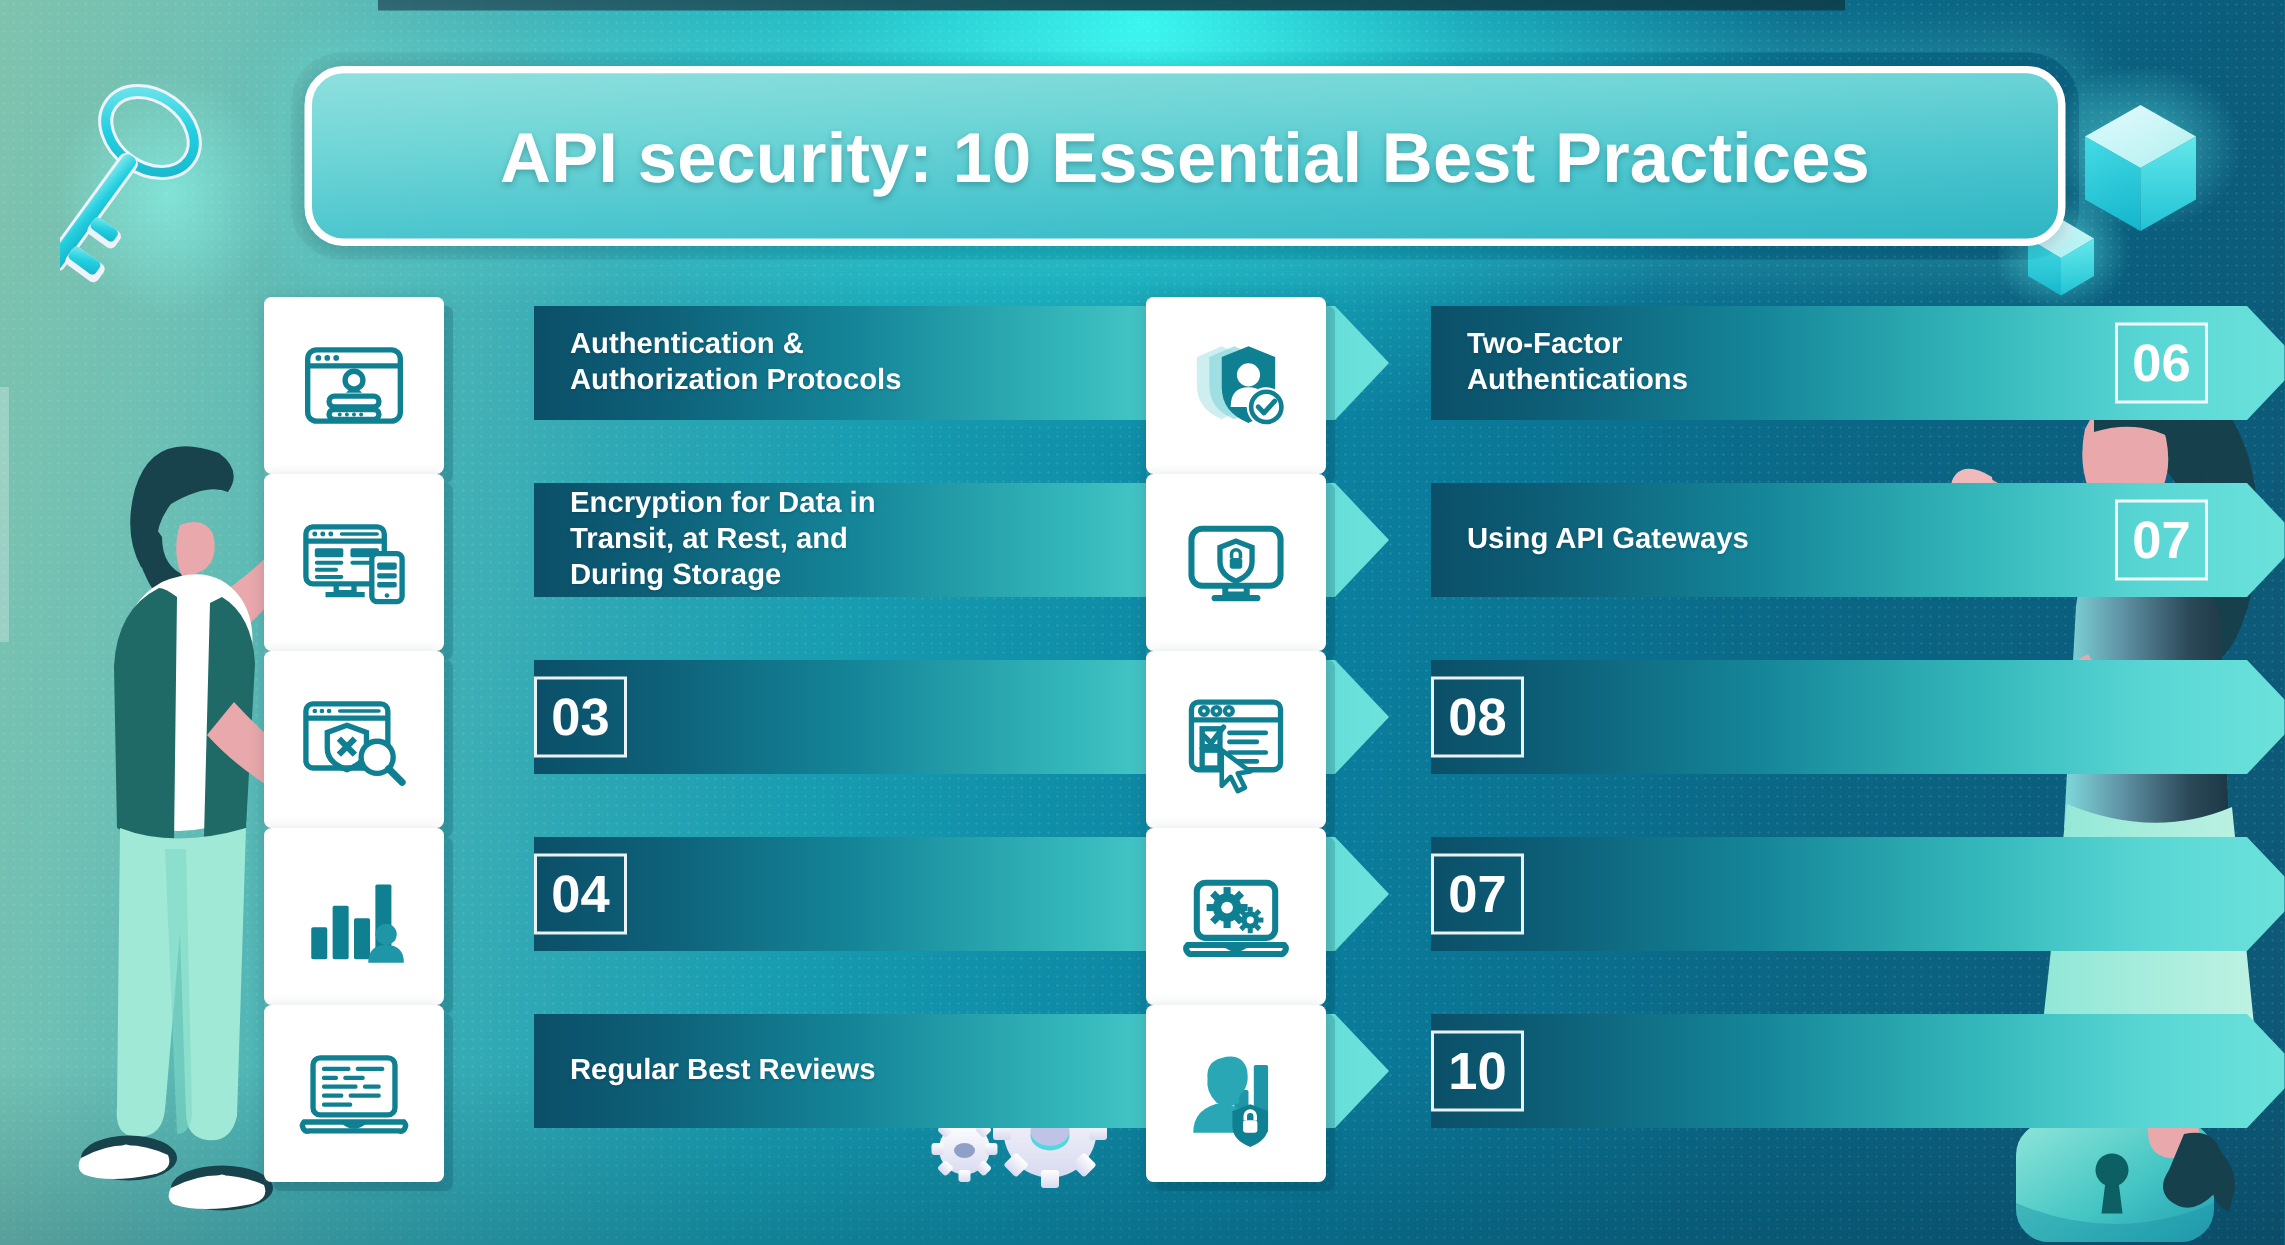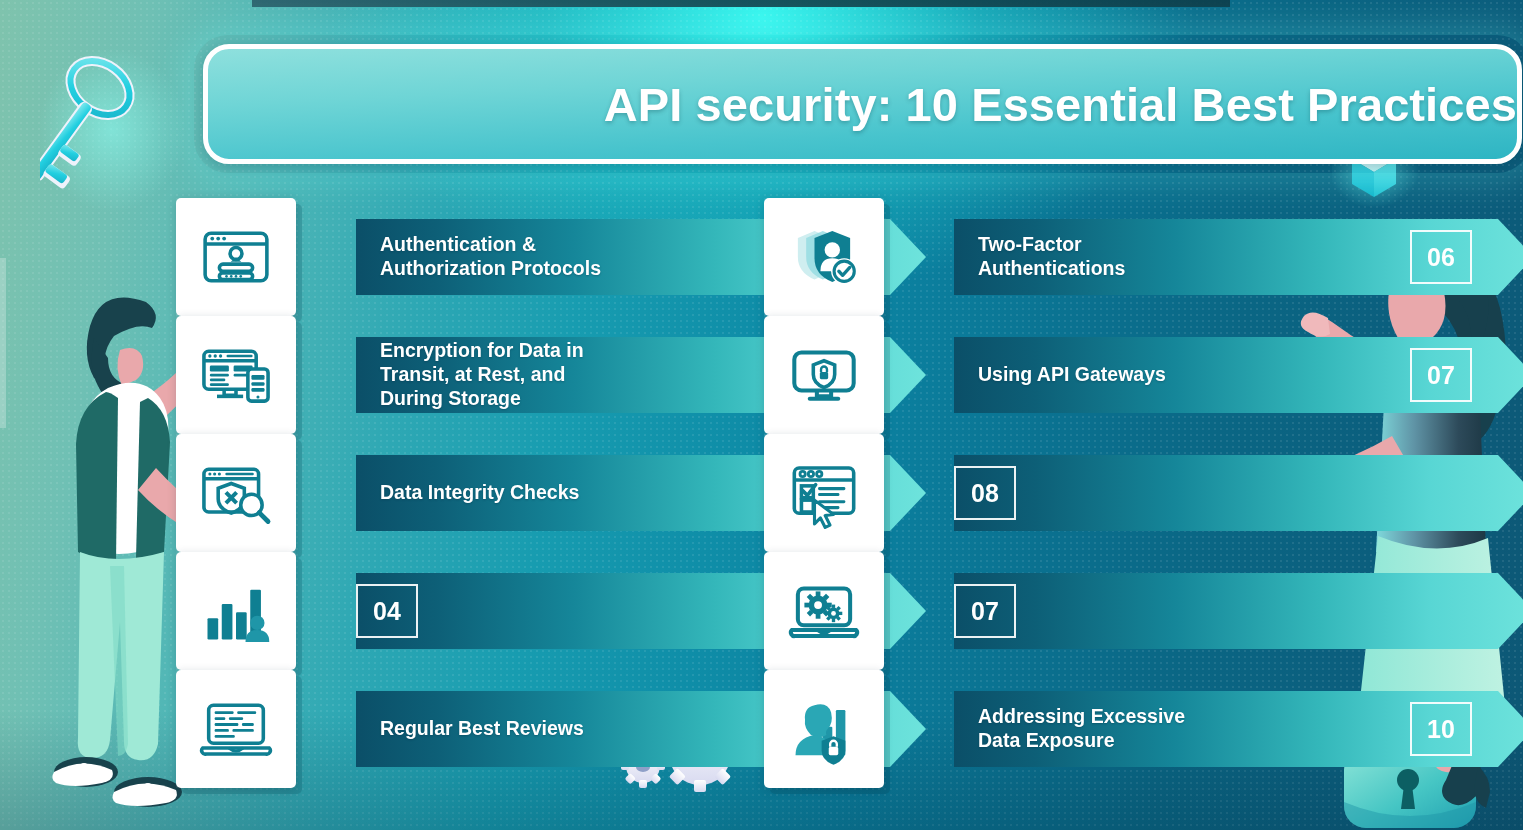--- a/index.html
+++ b/index.html
@@ -43,25 +43,25 @@
     position:absolute; left:0; top:258px; width:6px; height:170px;
     background:rgba(255,255,255,.26);
   }
   .bg-bottomglow{
     position:absolute; left:0; bottom:0; width:100%; height:120px;
     background:linear-gradient(0deg, rgba(0,40,60,.22), rgba(0,0,0,0));
   }
 
   
   #title-wrap{
-    position:absolute; left:203px; top:44px; width:1319px; height:120px;
+    position:absolute; left:203px; top:44px; width:1174px; height:120px;
     border:5px solid #ffffff; border-radius:26px;
     background:linear-gradient(177deg,#8ee0dd 0%,#6fd5d6 32%,#48c4cd 68%,#2eb5c3 100%);
     box-shadow:0 3px 14px rgba(0,60,80,.25);
-    display:flex; align-items:center; justify-content:flex-end;
+    display:flex; align-items:center; justify-content:center;
   }
   #title-wrap .glow{
     position:absolute; inset:-14px; border-radius:34px; pointer-events:none;
     box-shadow:0 0 34px 8px rgba(120,255,250,.22);
   }
   #title-text{
     font-size:47px; font-weight:700; color:#fff; letter-spacing:.1px;
     text-shadow:0 2px 4px rgba(0,60,70,.3);
     white-space:nowrap;
   }
@@ -83,41 +83,41 @@
     position:absolute; left:0; top:0;
     width:120px; height:118px; background:#ffffff;
     border-radius:5px;
     box-shadow:6px 6px 0 rgba(0,60,80,.18), 0 2px 10px rgba(0,40,60,.18);
     display:flex; align-items:center; justify-content:center;
   }
   .icon-card svg{ width:76px; height:76px; display:block; }
 
   
   .banner{
-    position:absolute; top:21px; height:76px;
+    position:absolute; top:6px; height:76px;
     display:flex; align-items:center;
     clip-path:polygon(0 0, calc(100% - 36px) 0, 100% 50%, calc(100% - 36px) 100%, 0 100%);
     box-shadow:0 3px 8px rgba(0,40,60,.16);
   }
   #col-left  .banner{ left:180px; width:570px;
     background:linear-gradient(90deg,#0b4f68 0%,#0d5f77 14%,#158699 38%,#34b7ba 63%,#58d6d4 82%,#6ee3dc 100%); }
   #col-right .banner{ left:190px; width:580px;
     background:linear-gradient(90deg,#0b4f68 0%,#0d5f77 14%,#158699 38%,#34b7ba 63%,#58d6d4 82%,#6ee3dc 100%); }
 
   .banner .label{
     color:#ffffff; font-size:19.5px; font-weight:700; line-height:1.22;
     margin-left:24px; flex:1; text-shadow:0 1px 2px rgba(0,50,70,.35);
   }
   .numbox{
     margin-right:62px; width:62px; height:54px;
     border:2px solid rgba(255,255,255,.92);
     display:flex; align-items:center; justify-content:center;
     flex:0 0 auto;
   }
-  .numbox span{ color:#ffffff; font-size:25px; font-weight:700; line-height:1; }
+  .numbox span{ color:#ffffff; font-size:35px; font-weight:700; line-height:1; }
 
   
   .deco{ position:absolute; pointer-events:none; }
   #key-deco   { left:40px;  top:42px;  width:160px; height:180px; }
   #cubes-deco { left:1332px; top:46px; width:190px; height:175px; }
   #gears-deco { left:612px; bottom:32px; width:140px; height:90px; }
   #padlock-deco{ left:1338px; bottom:0; width:160px; height:178px; }
   #man-deco   { left:28px;  top:280px; width:205px; height:550px; }
   #woman-deco { left:1288px; top:236px; width:235px; height:594px; }
 </style>
@@ -414,21 +414,20 @@
             <circle cx="18" cy="16" r="1.3"></circle>
           <rect x="23" y="15" width="24" height="2" rx="1"></rect>
         </g>
         <path d="M28 24 l11 4 v9 q0 8 -11 12 q-11 -4 -11 -12 v-9z"></path>
         <path d="M23.5 31.5 l9 9 M32.5 31.5 l-9 9" stroke-width="3.4"></path>
         <circle cx="45" cy="42" r="9" fill="#fff"></circle>
         <line x1="51.5" y1="48.5" x2="59" y2="56" stroke-width="4" stroke-linecap="round"></line>
       </svg>
     </div>
     <div class="banner">
-      <div class="label">Data Integrity Checks</div>
       <div class="numbox">
         <span>03</span>
       </div>
     </div>
   </div>
 
   <div class="row">
     <div class="plate"></div>
     <div class="icon-card">
       <svg viewBox="0 0 64 64">
@@ -607,19 +606,18 @@
         <g fill="#2aa7b5">
           <path d="M16 24 q-1 -10 8 -12 q11 -3 14 6 q2 9 -3 14 q-2 2 -1 5 q-6 4 -13 0 q-6 -6 -5 -13z"></path>
           <path d="M8 54 q0 -14 16 -17 q16 3 16 17z"></path>
         </g>
         <path d="M40 38 l10 3.8 v8.5 q0 8 -10 11.7 q-10 -3.7 -10 -11.7 v-8.5z" fill="#0f7f92"></path>
         <rect x="36" y="47" width="8" height="7" rx="1.4" fill="#ffffff"></rect>
         <path d="M37.2 47 v-2.3 a2.8 2.8 0 0 1 5.6 0 v2.3" fill="none" stroke="#ffffff" stroke-width="2"></path>
       </svg>
     </div>
     <div class="banner">
-      <div class="label">Addressing Excessive<br>Data Exposure</div>
       <div class="numbox">
         <span>10</span>
       </div>
     </div>
   </div>
 </div>
 
 </body></html>

